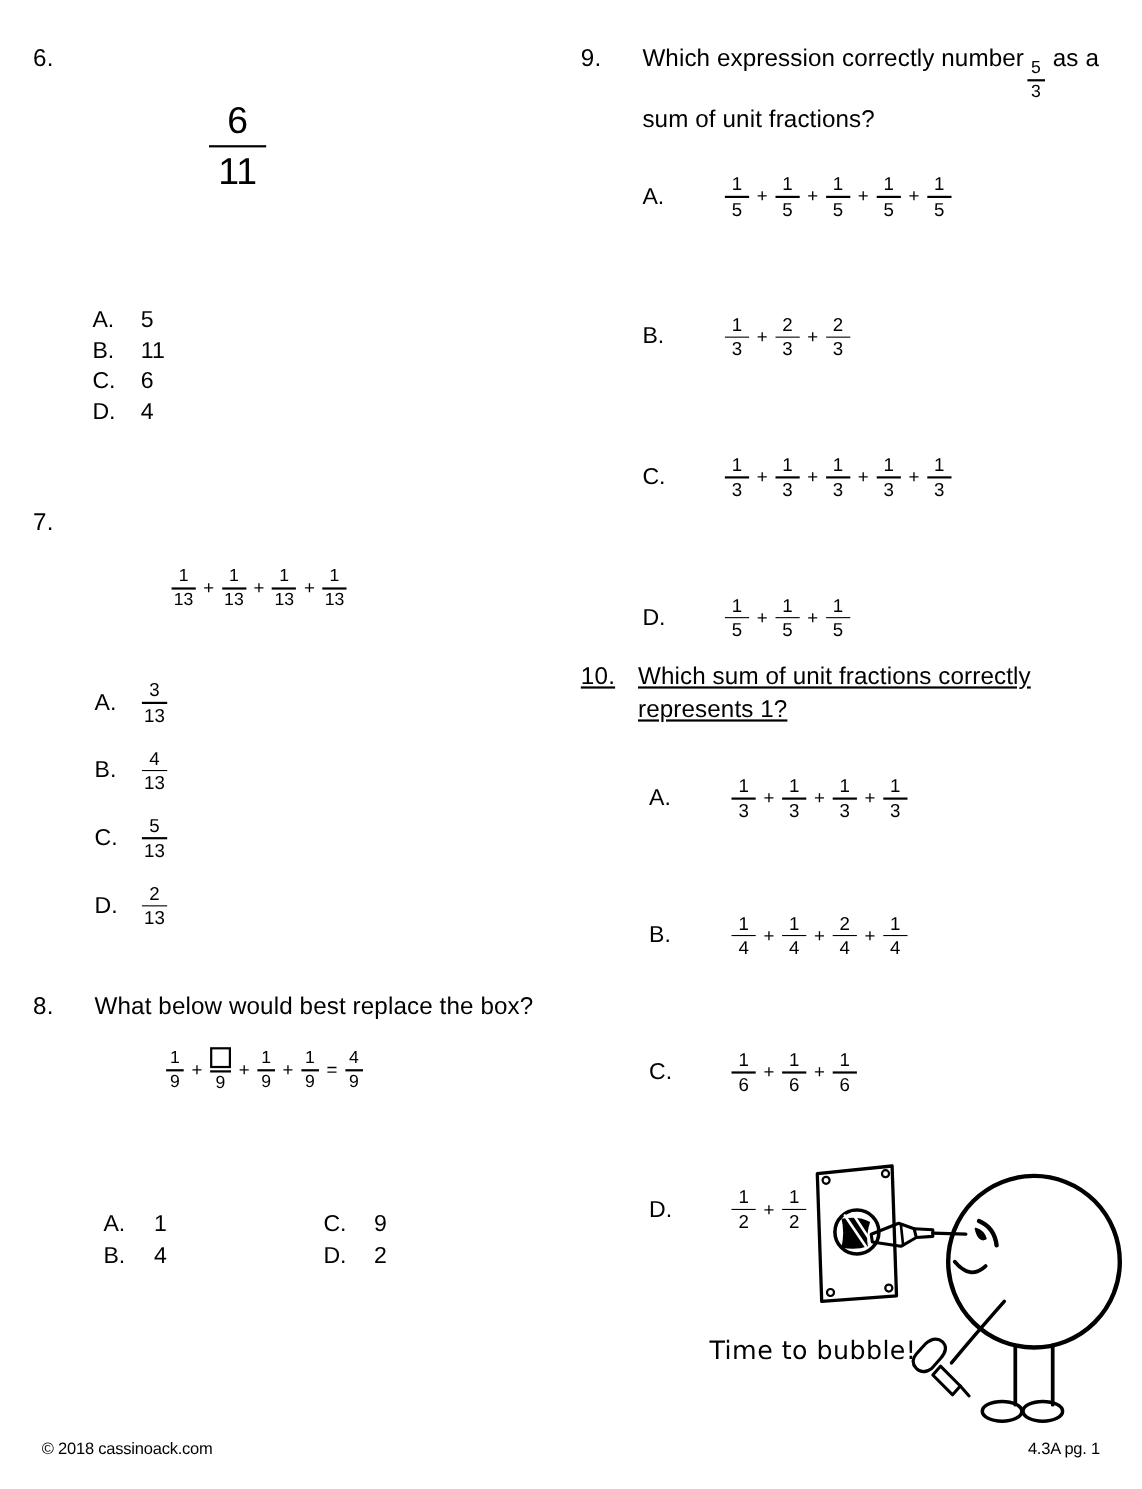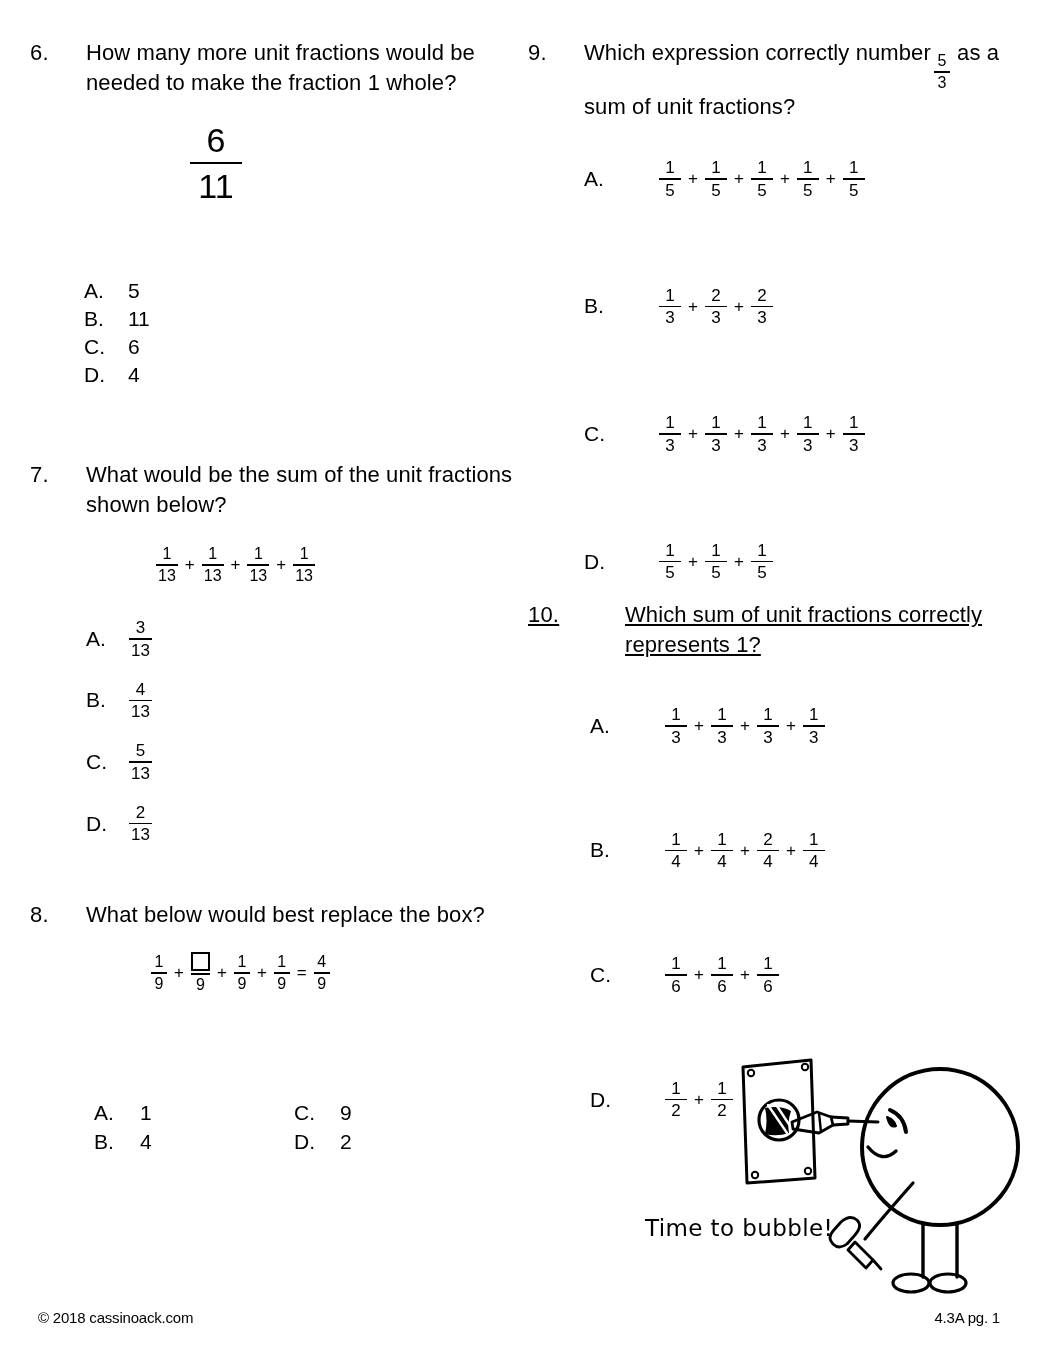--- a/index.html
+++ b/index.html
@@ -187,21 +187,20 @@
 </head>
 <body>
 
 <div class="page">
 
   <div class="col col-left">
 
     <div class="question" style="top:38px;">
       <div class="q-head">
         <div class="q-num wide">6.</div>
-        <div class="q-text">How many more unit fractions would be needed to make the fraction 1 whole?</div>
       </div>
       <div style="margin-top:22px; margin-left:160px;">
         <span class="frac big">
           <span class="num">6</span>
           <span class="bar"></span>
           <span class="den">11</span>
         </span>
       </div>
       <div class="choices list-simple" style="top:240px; left:54px;">
         <div class="choice">
@@ -219,21 +218,20 @@
         <div class="choice">
           <span class="letter">D.</span>
           <span class="val">4</span>
         </div>
       </div>
     </div>
 
     <div class="question" style="top:460px;">
       <div class="q-head">
         <div class="q-num wide">7.</div>
-        <div class="q-text">What would be the sum of the unit fractions shown below?</div>
       </div>
 
       <div class="expr" style="margin-top:25px; margin-left:125px;">
         <span class="frac sm">
           <span class="num">1</span>
           <span class="bar"></span>
           <span class="den">13</span>
         </span>
         <span class="op">+</span>
         <span class="frac sm">
@@ -481,21 +479,21 @@
                 <span class="den">5</span>
               </span>
           </span>
         </div>
       </div>
     </div>
 
     <div class="question" style="top:600px;text-decoration:underline;">
       <div class="q-head">
         <div class="q-num narrow">10.</div>
-        <div class="q-text" style="max-width:450px;margin-left:45px;">Which sum of unit fractions correctly represents 1?</div>
+        <div class="q-text" style="max-width:450px;">Which sum of unit fractions correctly represents 1?</div>
       </div>
 
       <div class="choices list-expr" style="top:105px; left:62px;">
         <div class="choice" style="margin-bottom:83px;">
           <span class="letter">A.</span>
           <span class="expr">
             <span class="frac opt">
                 <span class="num">1</span>
                 <span class="bar"></span>
                 <span class="den">3</span>

